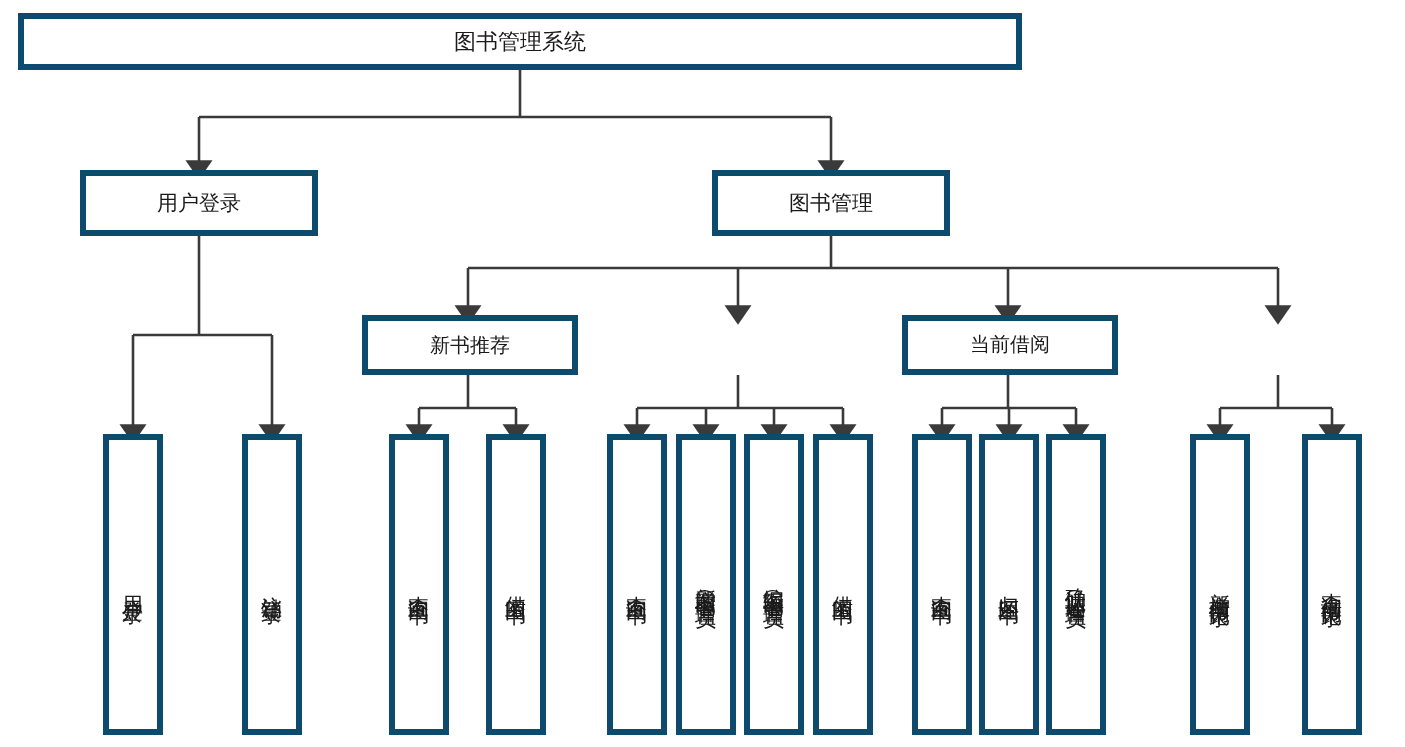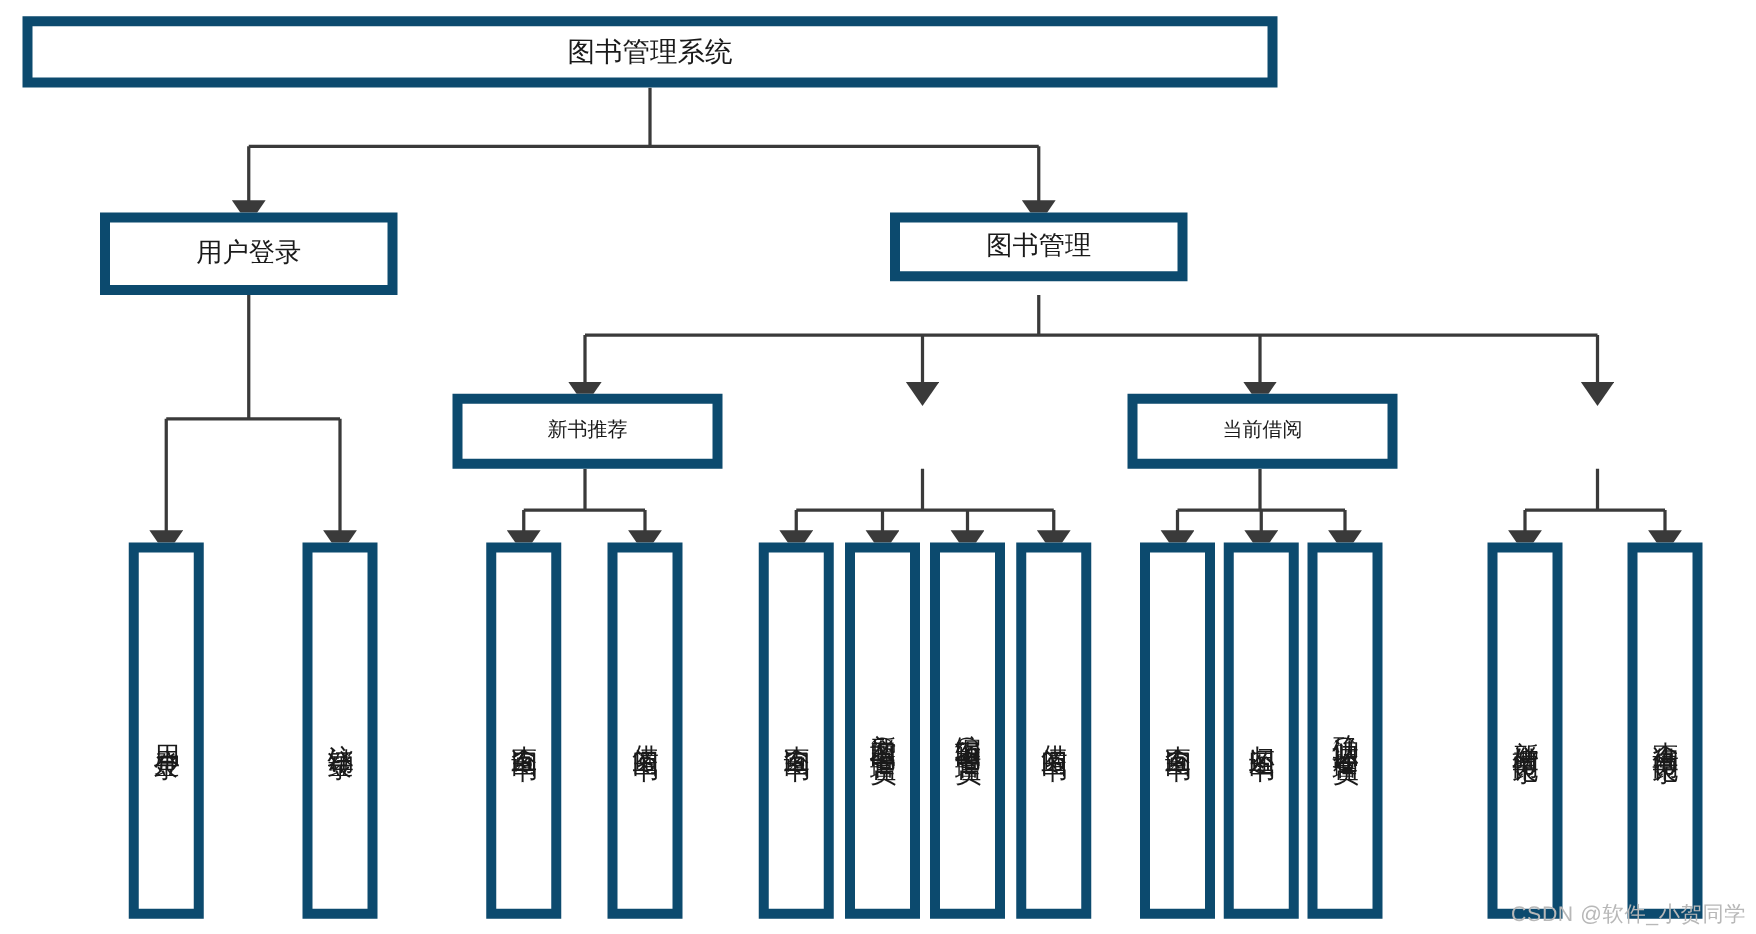--- a/index.html
+++ b/index.html
@@ -21,41 +21,41 @@
     position: absolute;
     left: 0;
     top: 0;
     width: 1405px;
     height: 747px;
     pointer-events: none;
   }
   .node {
     position: absolute;
     box-sizing: border-box;
-    border: 8px solid #0c4a6e;
+    border: 6px solid #0c4a6e;
     background: #ffffff;
     display: flex;
     align-items: center;
     justify-content: center;
     color: #1a1a1a;
     line-height: 1.15;
   }
   .node .node-label {
     display: block;
     text-align: center;
     white-space: nowrap;
   }
   .node-root {
     font-size: 22px;
   }
   .node-l1 {
     font-size: 21px;
   }
   .node-l2 {
-    font-size: 16px;
+    font-size: 20px;
   }
   .node-leaf {
     align-items: center;
     justify-content: center;
     padding: 4px 0;
   }
   .node-leaf .node-label {
     writing-mode: vertical-rl;
     text-orientation: upright;
     letter-spacing: 3px;
@@ -130,28 +130,28 @@
     </g>
   </svg>
 
   <div class="node node-root" style="left:18px; top:13px; width:1004px; height:57px;">
     <span class="node-label">图书管理系统</span>
   </div>
 
   <div class="node node-l1" style="left:80px; top:170px; width:238px; height:66px;">
     <span class="node-label">用户登录</span>
   </div>
-  <div class="node node-l1" style="left:712px; top:170px; width:238px; height:55px;">
+  <div class="node node-l1" style="left:712px; top:170px; width:238px; height:66px;">
     <span class="node-label">图书管理</span>
   </div>
 
   <div class="node node-l2" style="left:362px; top:315px; width:216px; height:60px;">
     <span class="node-label">新书推荐</span>
   </div>
-  <div class="node node-l2" style="left:902px; top:315px; width:216px; height:60px;">
+  <div class="node node-l2" style="left:902px; top:315px; width:216px; height:60px;font-family:Liberation Mono, monospace;">
     <span class="node-label">当前借阅</span>
   </div>
 
   <div class="node node-leaf" style="left:103px; top:434px; width:60px; height:301px;">
     <span class="node-label">用户登录</span>
   </div>
   <div class="node node-leaf" style="left:242px; top:434px; width:60px; height:301px;">
     <span class="node-label">注销登录</span>
   </div>
 
@@ -185,15 +185,14 @@
     <span class="node-label">确认归还（管理员）</span>
   </div>
 
   <div class="node node-leaf" style="left:1190px; top:434px; width:60px; height:301px;">
     <span class="node-label">新增借阅记录</span>
   </div>
   <div class="node node-leaf" style="left:1302px; top:434px; width:60px; height:301px;">
     <span class="node-label">查询借阅记录</span>
   </div>
 
-  <div id="watermark">CSDN @软件_小贺同学</div>
 
 </div>
 
 </body></html>

